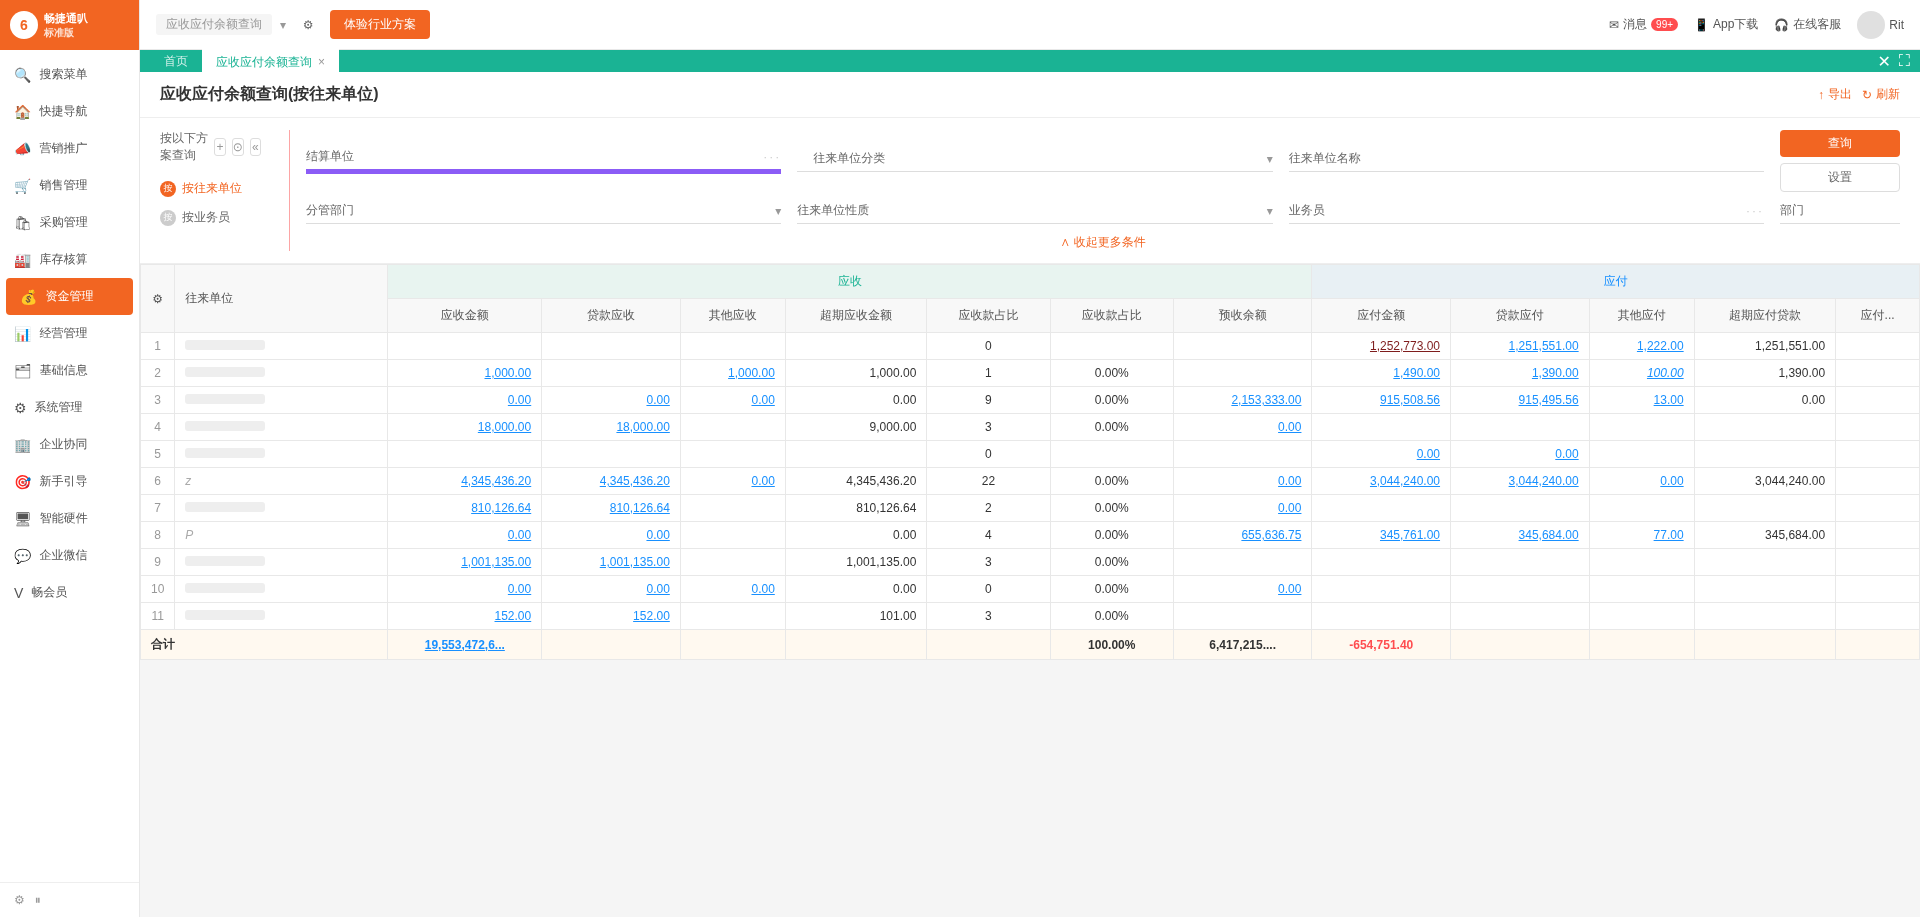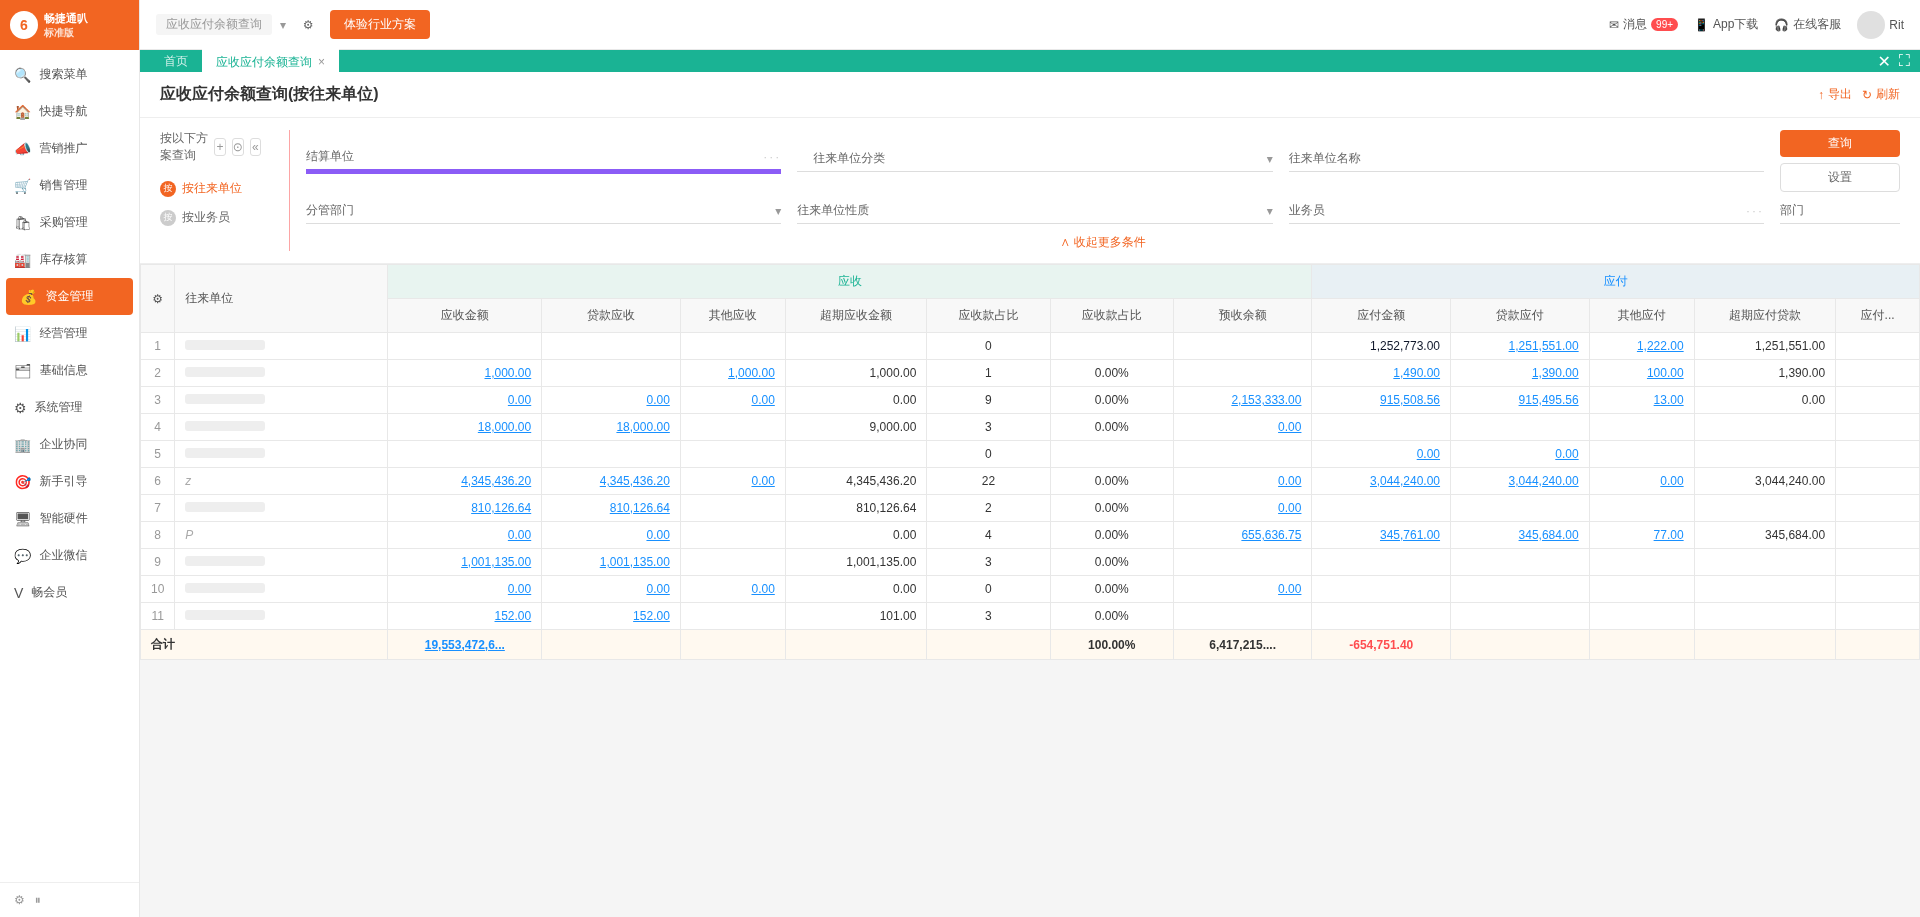--- a/index.html
+++ b/index.html
@@ -295,39 +295,39 @@
         <tr>
     <td style="text-align:center; color:#999;">1</td>
     <td style="text-align:left; color:#aaa; font-style:italic;"><span style="display:inline-block;width:80px;height:10px;background:#eee;border-radius:3px;"></span></td>
     <td style="text-align:right; "></td>
     <td style="text-align:right; "></td>
     <td style="text-align:right; "></td>
     <td style="text-align:right;"></td>
     <td style="text-align:center;">0</td>
     <td style="text-align:center;"></td>
     <td style="text-align:right; "></td>
-    <td style="text-align:right; color:#0f172a; cursor:pointer;">1,252,773.00</td>
+    <td style="text-align:right; text-decoration:underline; color:#7f1d1d; cursor:pointer;">1,252,773.00</td>
     <td style="text-align:right; text-decoration:underline; color:#1890ff; cursor:pointer;">1,251,551.00</td>
     <td style="text-align:right; text-decoration:underline; color:#1890ff; cursor:pointer;">1,222.00</td>
     <td style="text-align:right;">1,251,551.00</td>
     <td style="text-align:right;"></td>
   </tr>
             <tr>
     <td style="text-align:center; color:#999;">2</td>
     <td style="text-align:left; color:#aaa; font-style:italic;"><span style="display:inline-block;width:80px;height:10px;background:#eee;border-radius:3px;"></span></td>
     <td style="text-align:right; text-decoration:underline; color:#1890ff; cursor:pointer;">1,000.00</td>
     <td style="text-align:right; "></td>
     <td style="text-align:right; text-decoration:underline; color:#1890ff; cursor:pointer;">1,000.00</td>
     <td style="text-align:right;">1,000.00</td>
     <td style="text-align:center;">1</td>
     <td style="text-align:center;">0.00%</td>
     <td style="text-align:right; "></td>
     <td style="text-align:right; text-decoration:underline; color:#1890ff; cursor:pointer;">1,490.00</td>
     <td style="text-align:right; text-decoration:underline; color:#1890ff; cursor:pointer;">1,390.00</td>
-    <td style="text-align:right; text-decoration:underline; color:#1890ff; cursor:pointer;">100.00</td>
+    <td style="text-align:right; text-decoration:underline; color:#1890ff; cursor:pointer;font-style:italic;">100.00</td>
     <td style="text-align:right;">1,390.00</td>
     <td style="text-align:right;"></td>
   </tr>
             <tr>
     <td style="text-align:center; color:#999;">3</td>
     <td style="text-align:left; color:#aaa; font-style:italic;"><span style="display:inline-block;width:80px;height:10px;background:#eee;border-radius:3px;"></span></td>
     <td style="text-align:right; text-decoration:underline; color:#1890ff; cursor:pointer;">0.00</td>
     <td style="text-align:right; text-decoration:underline; color:#1890ff; cursor:pointer;">0.00</td>
     <td style="text-align:right; text-decoration:underline; color:#1890ff; cursor:pointer;">0.00</td>
     <td style="text-align:right;">0.00</td>

